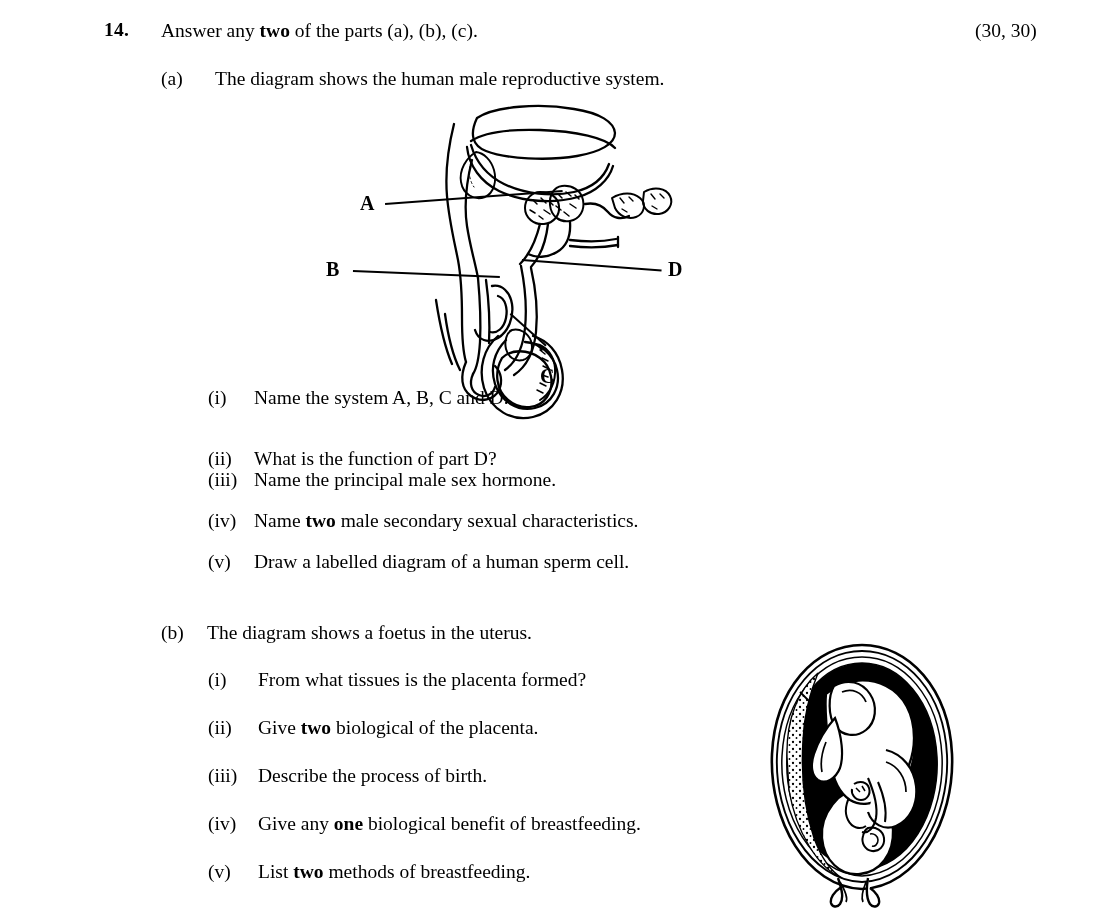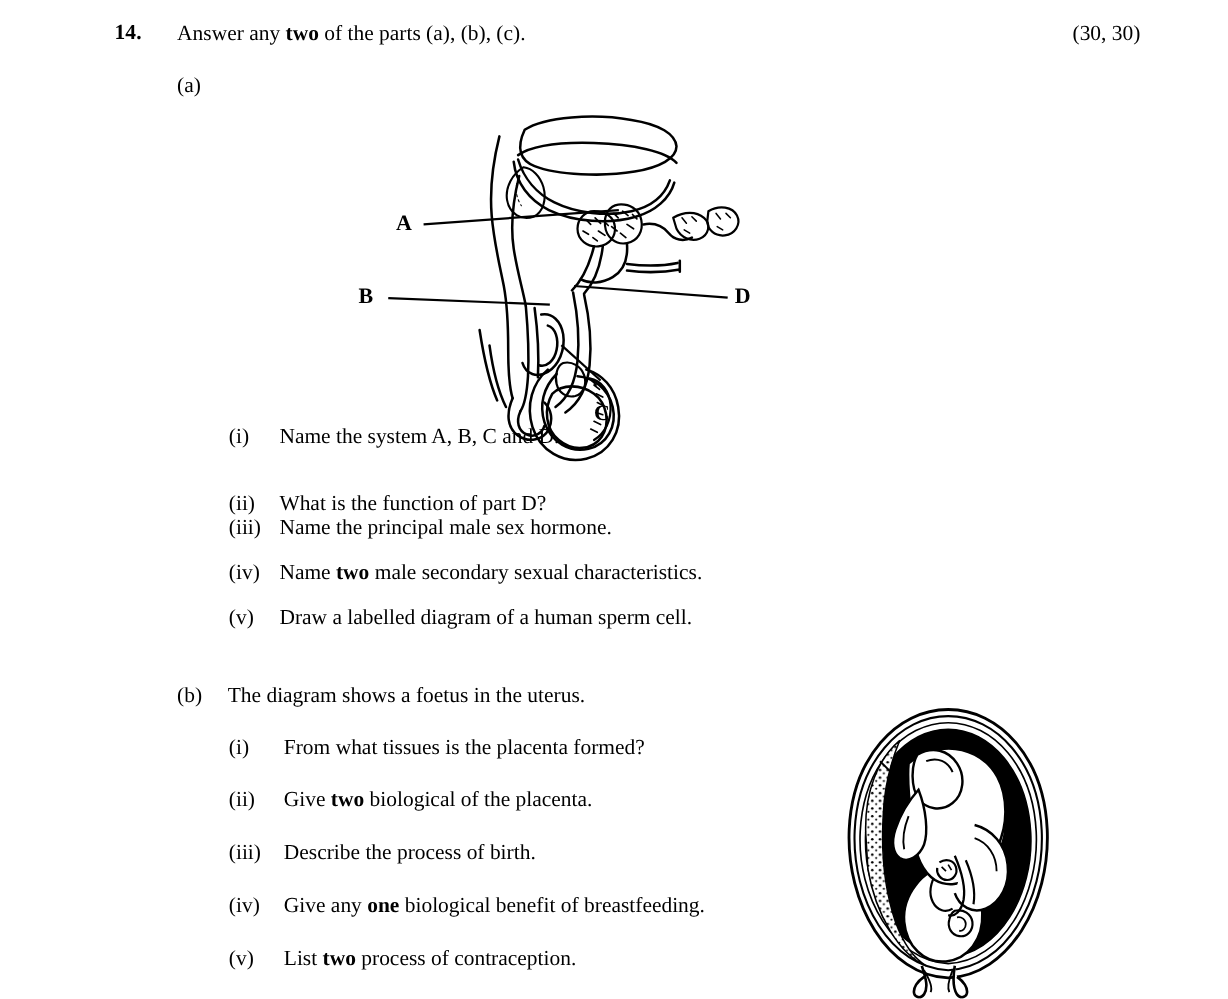--- a/index.html
+++ b/index.html
@@ -110,20 +110,21 @@
 </head>
 <body>
 
 <div class="page">
 
   <div class="qnum">14.</div>
   <div class="qstem"><span>Answer any </span><b>two</b><span> of the parts (a), (b), (c).</span></div>
   <div class="marks">(30, 30)</div>
 
   <div class="part-label" style="left:161px; top:68px;">(a)</div>
+  <div class="part-text" style="left:215px; top:68px;">The diagram shows the human male reproductive system.</div>
 
   <div class="diagram-male">
     <svg viewBox="0 0 470 290" preserveAspectRatio="xMidYMid meet" fill="none" stroke="#000" stroke-width="2.3" stroke-linecap="round" stroke-linejoin="round">
 
       <path d="M237 18 C255 6 300 3 334 9 C360 13 374 22 375 33 C375 44 360 52 337 56
                C308 61 266 59 246 51 C233 46 229 35 237 18 Z"></path>
       <path d="M231 41 C243 33 268 29 300 30 C336 31 366 38 375 48"></path>
       <path d="M231 45 C236 62 248 76 264 84 C284 94 312 97 334 92 C352 88 364 78 369 64"></path>
       <path d="M227 47 C229 66 241 82 259 91 C282 102 314 104 338 97 C356 92 369 80 373 66"></path>
 
@@ -218,21 +219,21 @@
   <div class="part-text" style="left:207px; top:622px;">The diagram shows a foetus in the uterus.</div>
 
   <div class="subitem wide" style="left:208px; top:669px;"><span class="rn">(i)</span><span>From what tissues is the placenta formed?</span><b></b><span></span></div>
 
   <div class="subitem wide" style="left:208px; top:717px;"><span class="rn">(ii)</span><span>Give </span><b>two</b><span> biological of the placenta.</span></div>
 
   <div class="subitem wide" style="left:208px; top:765px;"><span class="rn">(iii)</span><span>Describe the process of birth.</span><b></b><span></span></div>
 
   <div class="subitem wide" style="left:208px; top:813px;"><span class="rn">(iv)</span><span>Give any </span><b>one</b><span> biological benefit of breastfeeding.</span></div>
 
-  <div class="subitem wide" style="left:208px; top:861px;"><span class="rn">(v)</span><span>List </span><b>two</b><span> process of contraception.</span></div>
+  <div class="subitem wide" style="left:208px; top:861px;"><span class="rn">(v)</span><span>List </span><b>two</b><span> methods of breastfeeding.</span></div>
 
   <div class="diagram-foetus">
     <svg viewBox="0 0 212 266" preserveAspectRatio="xMidYMid meet">
       <defs>
 
         <pattern id="stipple" width="7" height="7" patternUnits="userSpaceOnUse">
           <rect width="7" height="7" fill="#ffffff"></rect>
           <circle cx="2" cy="2" r="1.15" fill="#000"></circle>
           <circle cx="5.5" cy="5" r="0.95" fill="#000"></circle>
         </pattern>

